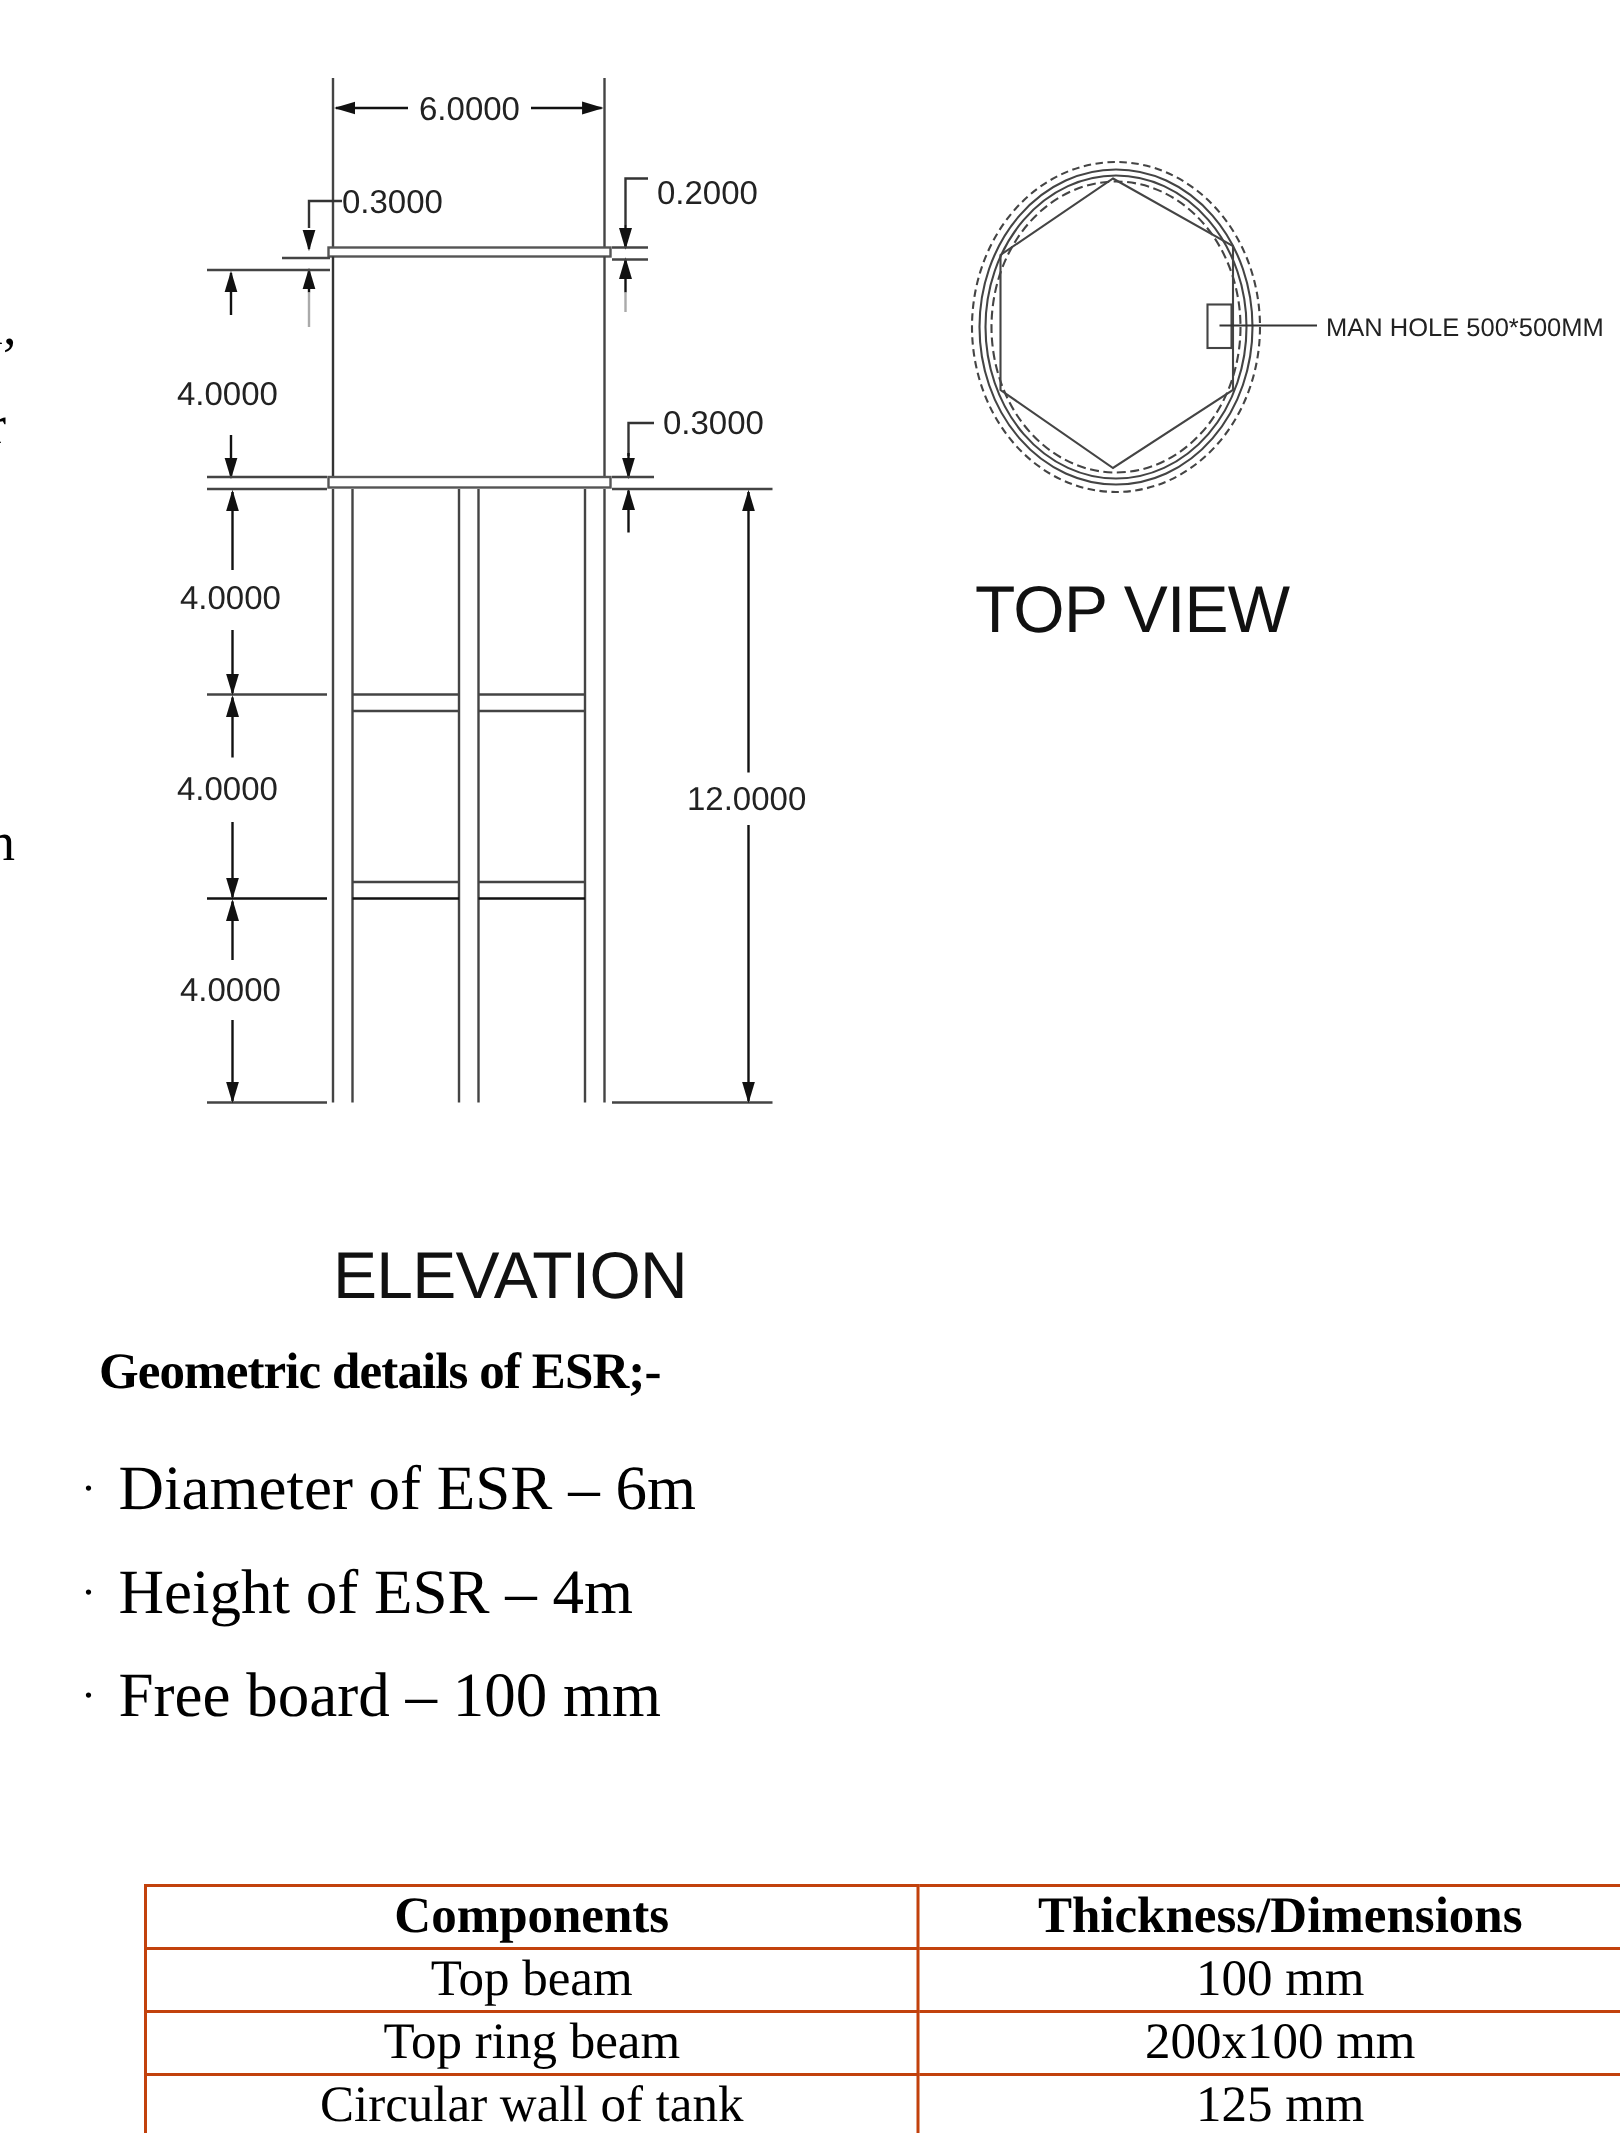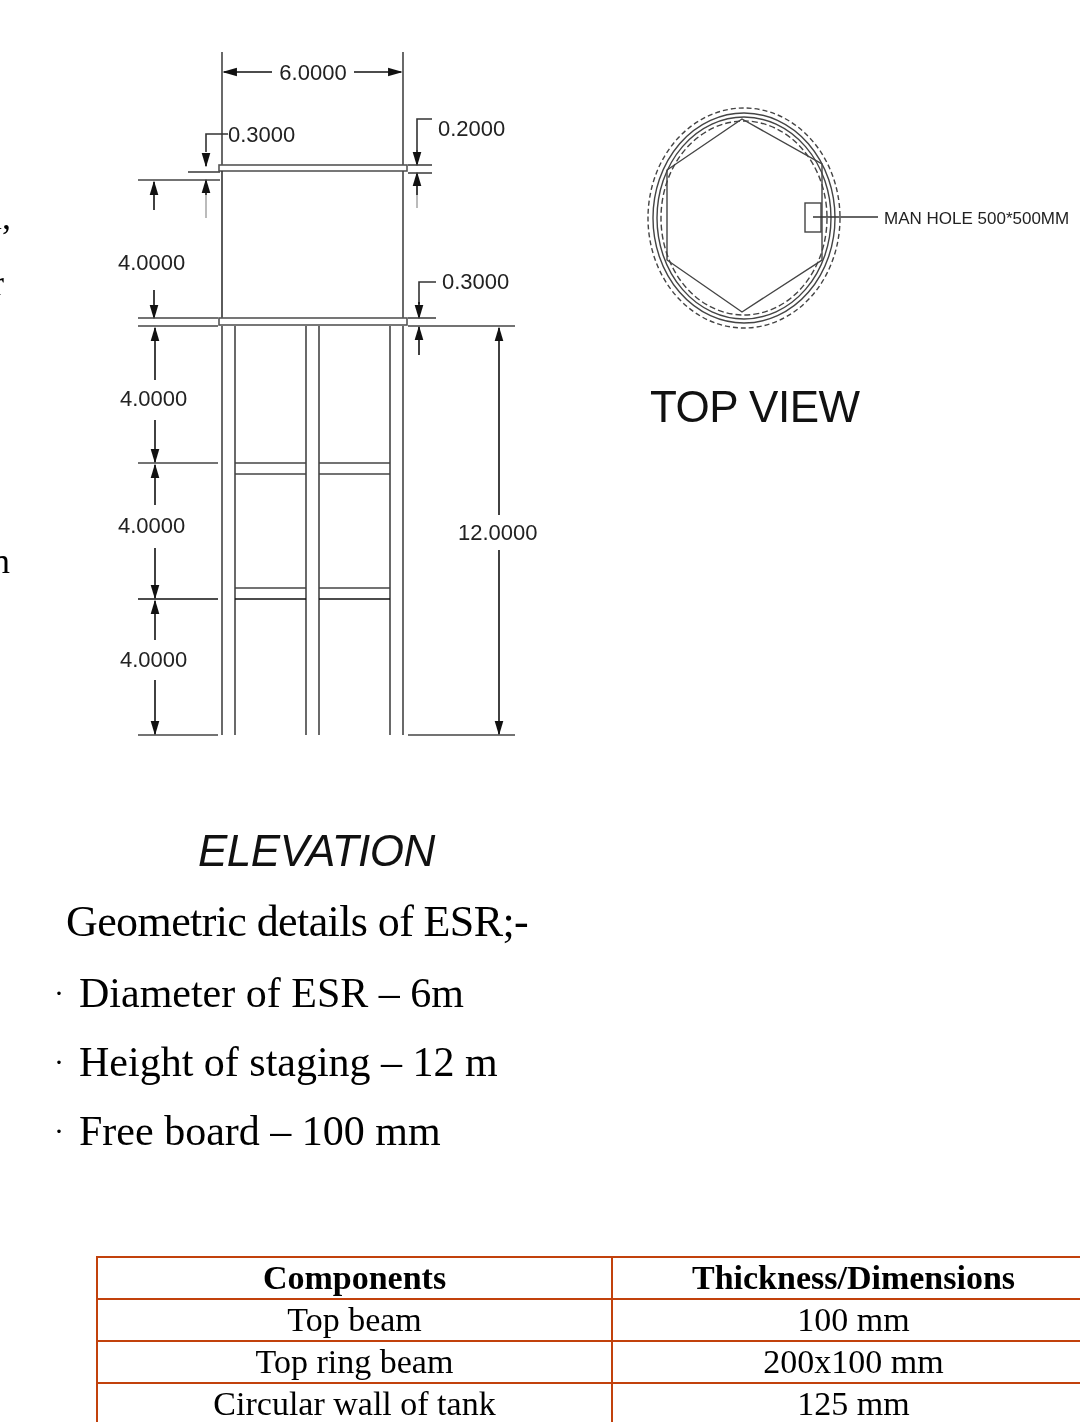--- a/index.html
+++ b/index.html
@@ -1,21 +1,21 @@
 <!DOCTYPE html>
 <html><head>
   <meta charset="utf-8">
   <style>
     html, body { margin: 0; padding: 0; background: #ffffff; }
     body { width: 1080px; height: 1422px; position: relative; overflow: hidden; font-family: "Liberation Serif", serif; color: #000; }
     .drawing { position: absolute; left: 0; top: 0; width: 1080px; height: 900px; }
     .cad-text { font-family: "Liberation Sans", sans-serif; fill: #222; }
     .edge-frag { position: absolute; left: -8px; font-size: 36px; font-family: "Liberation Serif", serif; }
     .view-title { position: absolute; font-family: "Liberation Sans", sans-serif; font-size: 44px; color: #111; letter-spacing: -0.5px; text-align: right; }
-    .heading { position: absolute; left: 66px; top: 896px; font-size: 44px; font-weight: normal; letter-spacing: -0.6px; }
+    .heading { position: absolute; left: 66px; top: 896px; font-size: 34px; font-weight: bold; letter-spacing: -0.6px; }
     .bullets { position: absolute; left: 54px; top: 962px; margin: 0; padding: 0; list-style: none; }
     .bullets li { font-size: 42px; height: 69px; line-height: 62px; white-space: nowrap; }
     .bullets .dot { display: inline-block; width: 25px; font-size: 30px; vertical-align: 4px; }
     table.comp { position: absolute; left: 96px; top: 1256px; border-collapse: collapse; width: 1000px; font-size: 34px; }
     table.comp td, table.comp th { border: 2px solid #c2410c; text-align: center; height: 40px; padding: 0; line-height: 38px; }
     table.comp th { font-weight: bold; }
     table.comp col.c1 { width: 515px; }
   </style>
 </head>
 <body>
@@ -119,27 +119,27 @@
     <ellipse cx="744" cy="218" rx="87" ry="101"></ellipse>
     <ellipse cx="744" cy="218" rx="83" ry="97" stroke-dasharray="6,3"></ellipse>
     <polygon points="742,119 822,164 822,260 742,312 667,260 667,170"></polygon>
     <rect x="805" y="203" width="16" height="29"></rect>
     <line x1="813" y1="217" x2="878" y2="217" stroke="#333"></line>
   </g>
   <text class="cad-text" x="884" y="224" font-size="17">MAN HOLE 500*500MM</text>
 </svg>
 
 <div class="view-title" style="left:650px; top:382px;">TOP VIEW</div>
-<div class="view-title" style="left:198px; top:826px;font-style:italic;">ELEVATION</div>
+<div class="view-title" style="left:222px; top:826px;">ELEVATION</div>
 
 <div class="heading">Geometric details of ESR;-</div>
 
 <ul class="bullets">
   <li><span class="dot">·</span><span>Diameter of ESR – 6m</span></li>
-  <li><span class="dot">·</span><span>Height of staging – 12 m</span></li>
+  <li><span class="dot">·</span><span>Height of ESR – 4m</span></li>
   <li><span class="dot">·</span><span>Free board – 100 mm</span></li>
 </ul>
 
 <table class="comp">
   <colgroup>
       <col class="c1">
       <col>
     </colgroup>
   <tbody>
       <tr>

